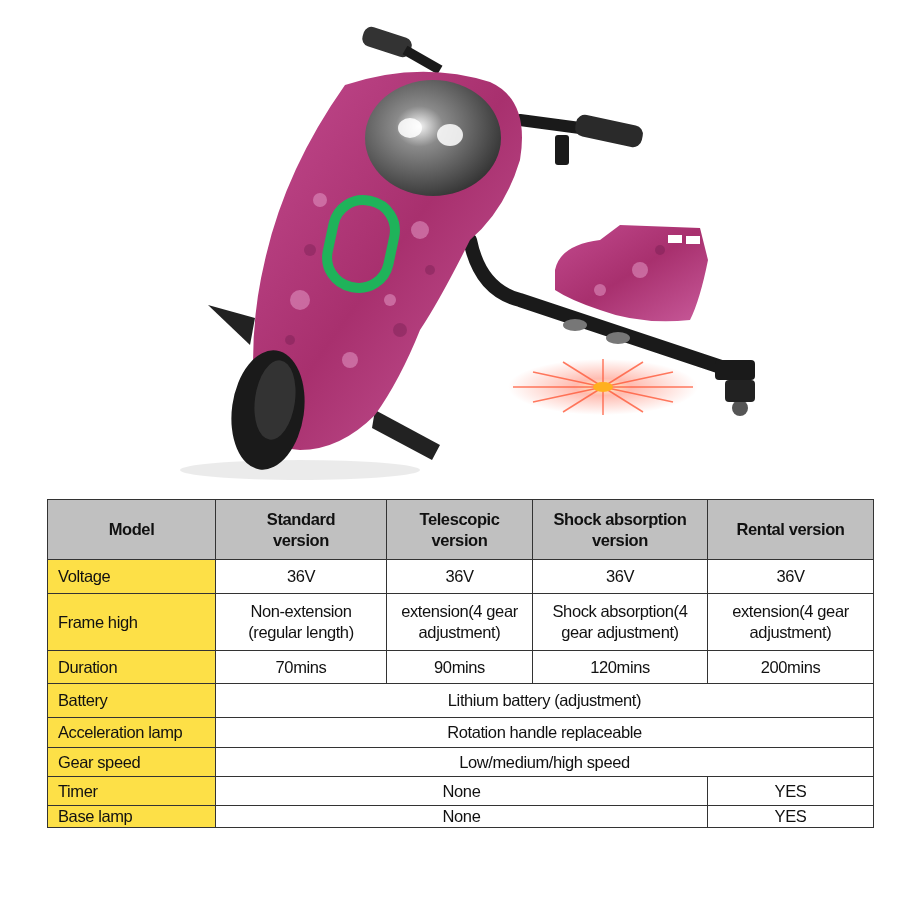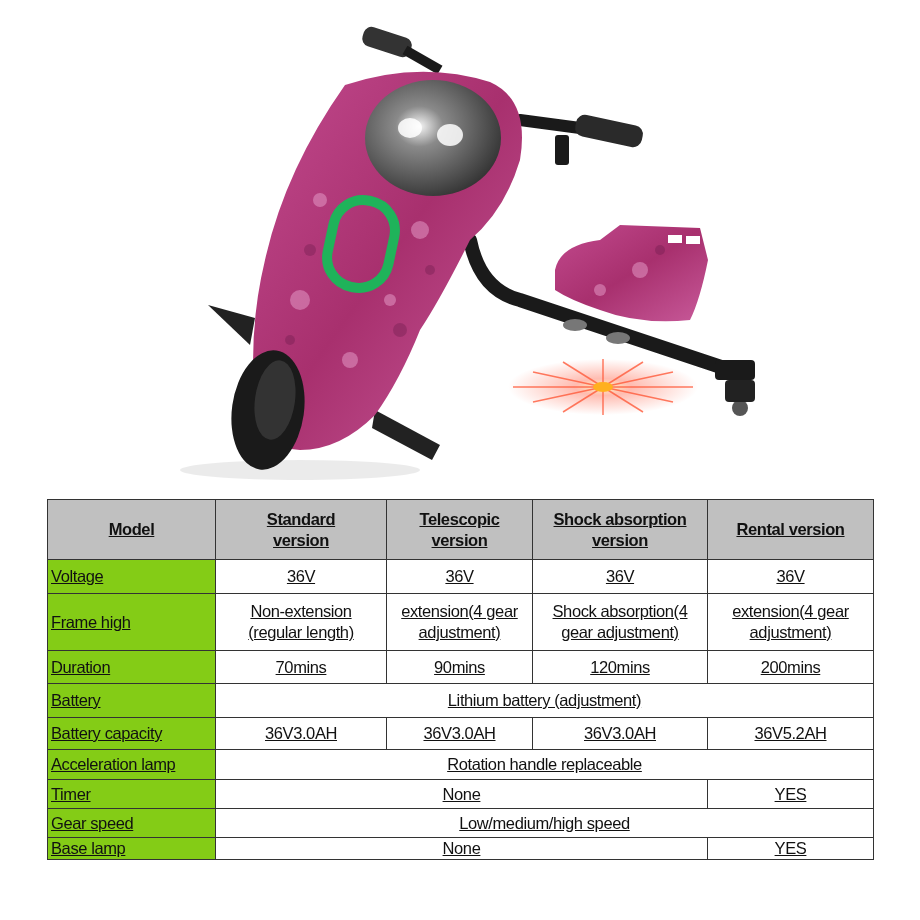--- a/index.html
+++ b/index.html
@@ -1,21 +1,21 @@
 <!DOCTYPE html>
 <html><head>
 <meta charset="utf-8">
 <style>
   html,body{margin:0;padding:0;background:#fff;}
   body{width:920px;height:920px;position:relative;overflow:hidden;font-family:"Liberation Sans",sans-serif;color:#111;}
   .product{position:absolute;left:0;top:0;width:920px;height:495px;}
-  table.spec{position:absolute;left:47px;top:499px;width:826px;border-collapse:collapse;table-layout:fixed;font-size:16.5px;letter-spacing:-0.4px;text-decoration:underline;}
+  table.spec{position:absolute;left:47px;top:499px;width:826px;border-collapse:collapse;table-layout:fixed;font-size:16.5px;letter-spacing:-0.4px;}
   table.spec td, table.spec th{border:1.5px solid #333;padding:0 3px;text-align:center;line-height:21px;}
   table.spec th{background:#c0c0c0;font-weight:bold;font-size:16.5px;}
-  table.spec td.label{background:#84cc16;text-align:left;padding-left:3px;}
+  table.spec td.label{background:#fde047;text-align:left;padding-left:10px;}
 </style>
 </head>
 <body>
 
 <div class="product">
   <svg width="920" height="495" viewBox="0 0 920 495">
     <defs>
       <radialGradient id="helm" cx="40%" cy="40%" r="70%">
         <stop offset="0" stop-color="#f5f5f5"></stop>
         <stop offset="0.25" stop-color="#8a8a8a"></stop>
@@ -137,39 +137,32 @@
       <td class="label">Duration</td>
       <td>70mins</td>
       <td>90mins</td>
       <td>120mins</td>
       <td>200mins</td>
     </tr>
     <tr style="height:34px">
       <td class="label">Battery</td>
       <td colspan="4">Lithium battery (adjustment)</td>
     </tr>
-    <tr style="height:32px">
-      <td class="label">Battery capacity</td>
-      <td>36V3.0AH</td>
-      <td>36V3.0AH</td>
-      <td>36V3.0AH</td>
-      <td>36V5.2AH</td>
-    </tr>
     <tr style="height:30px">
       <td class="label">Acceleration lamp</td>
       <td colspan="4">Rotation handle replaceable</td>
     </tr>
     <tr style="height:29px">
+      <td class="label">Gear speed</td>
+      <td colspan="4">Low/medium/high speed</td>
+    </tr>
+    <tr style="height:29px">
       <td class="label">Timer</td>
       <td colspan="3">None</td>
       <td>YES</td>
-    </tr>
-    <tr style="height:29px">
-      <td class="label">Gear speed</td>
-      <td colspan="4">Low/medium/high speed</td>
     </tr>
     <tr style="height:19px">
       <td class="label">Base lamp</td>
       <td colspan="3">None</td>
       <td>YES</td>
     </tr>
   </tbody>
 </table>
 
 </body></html>

